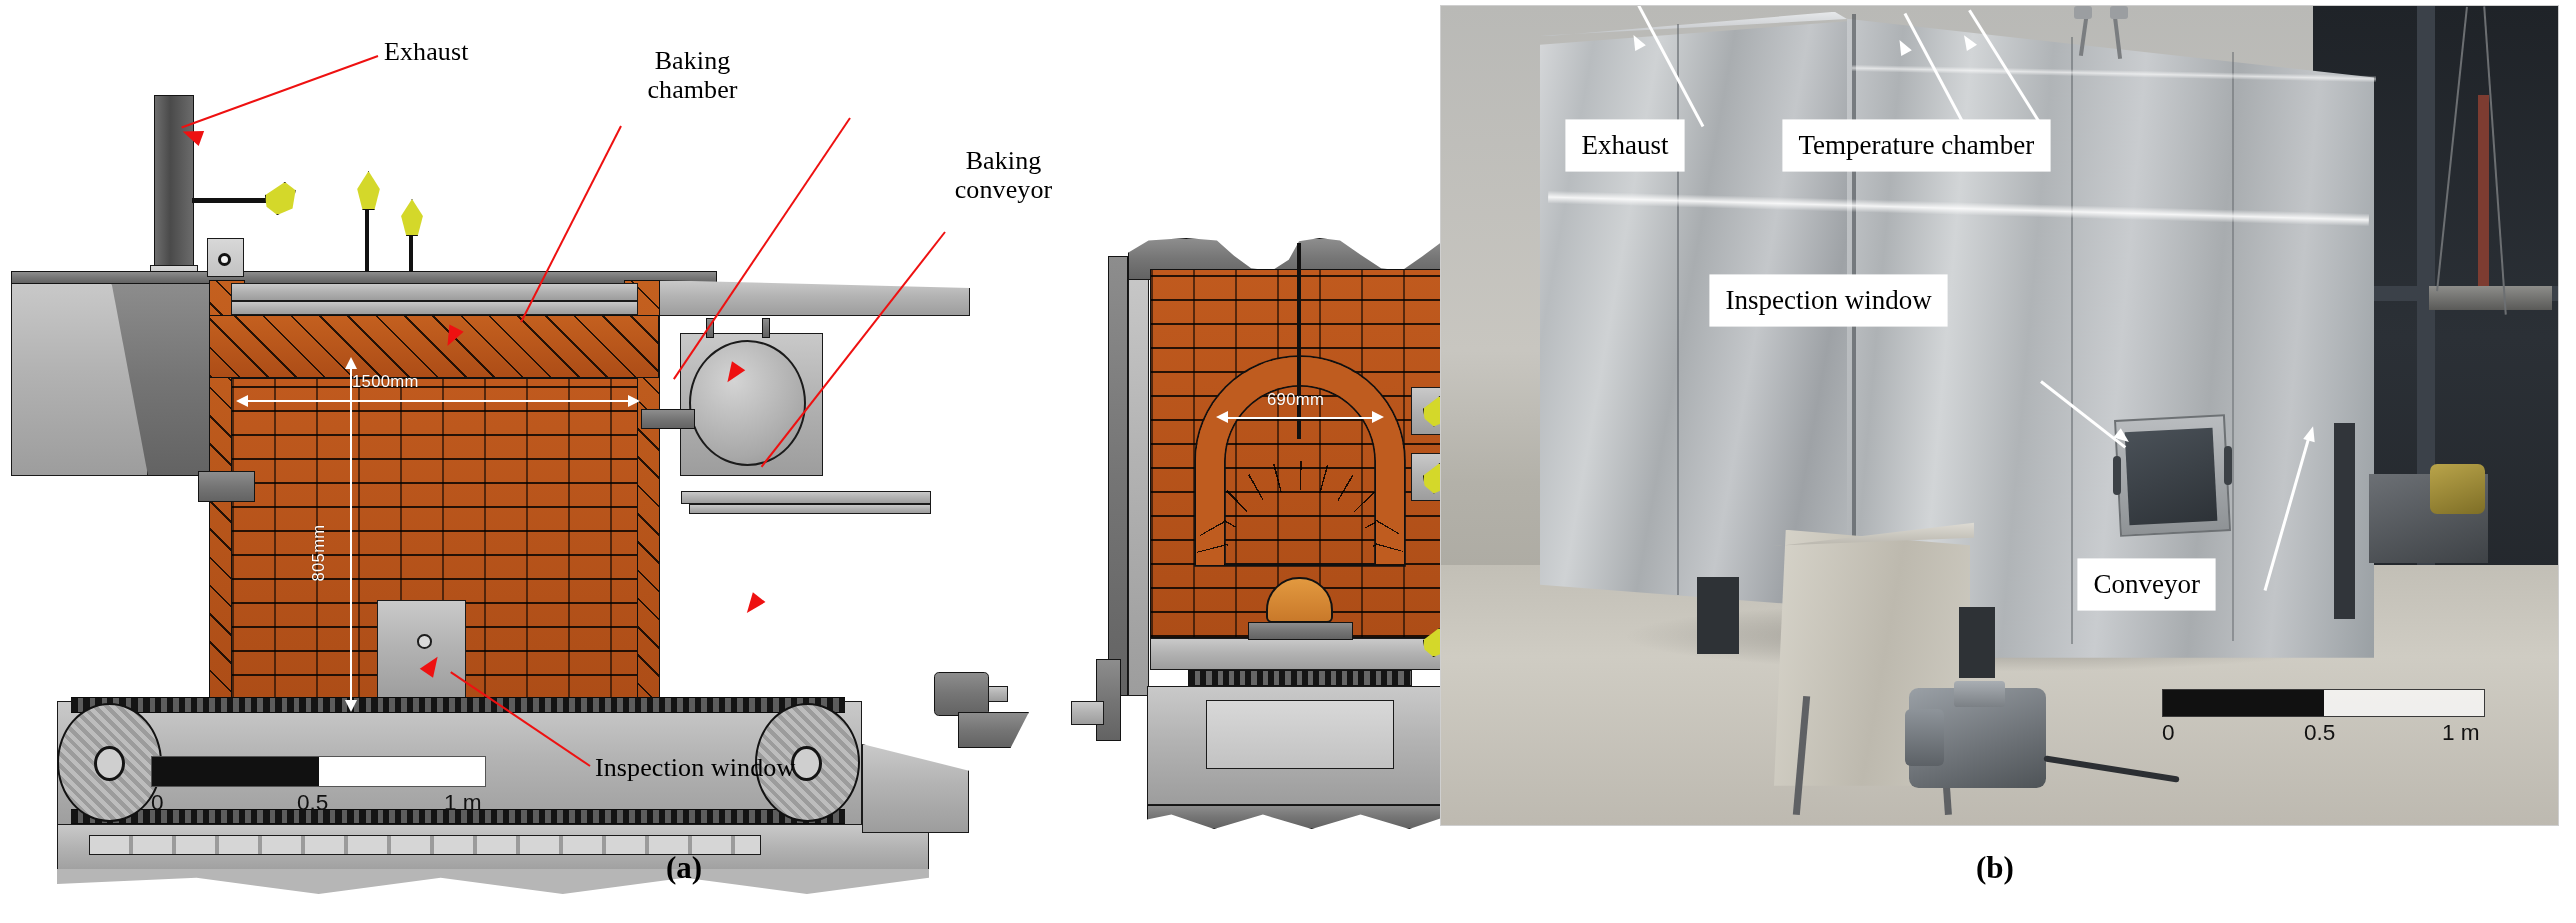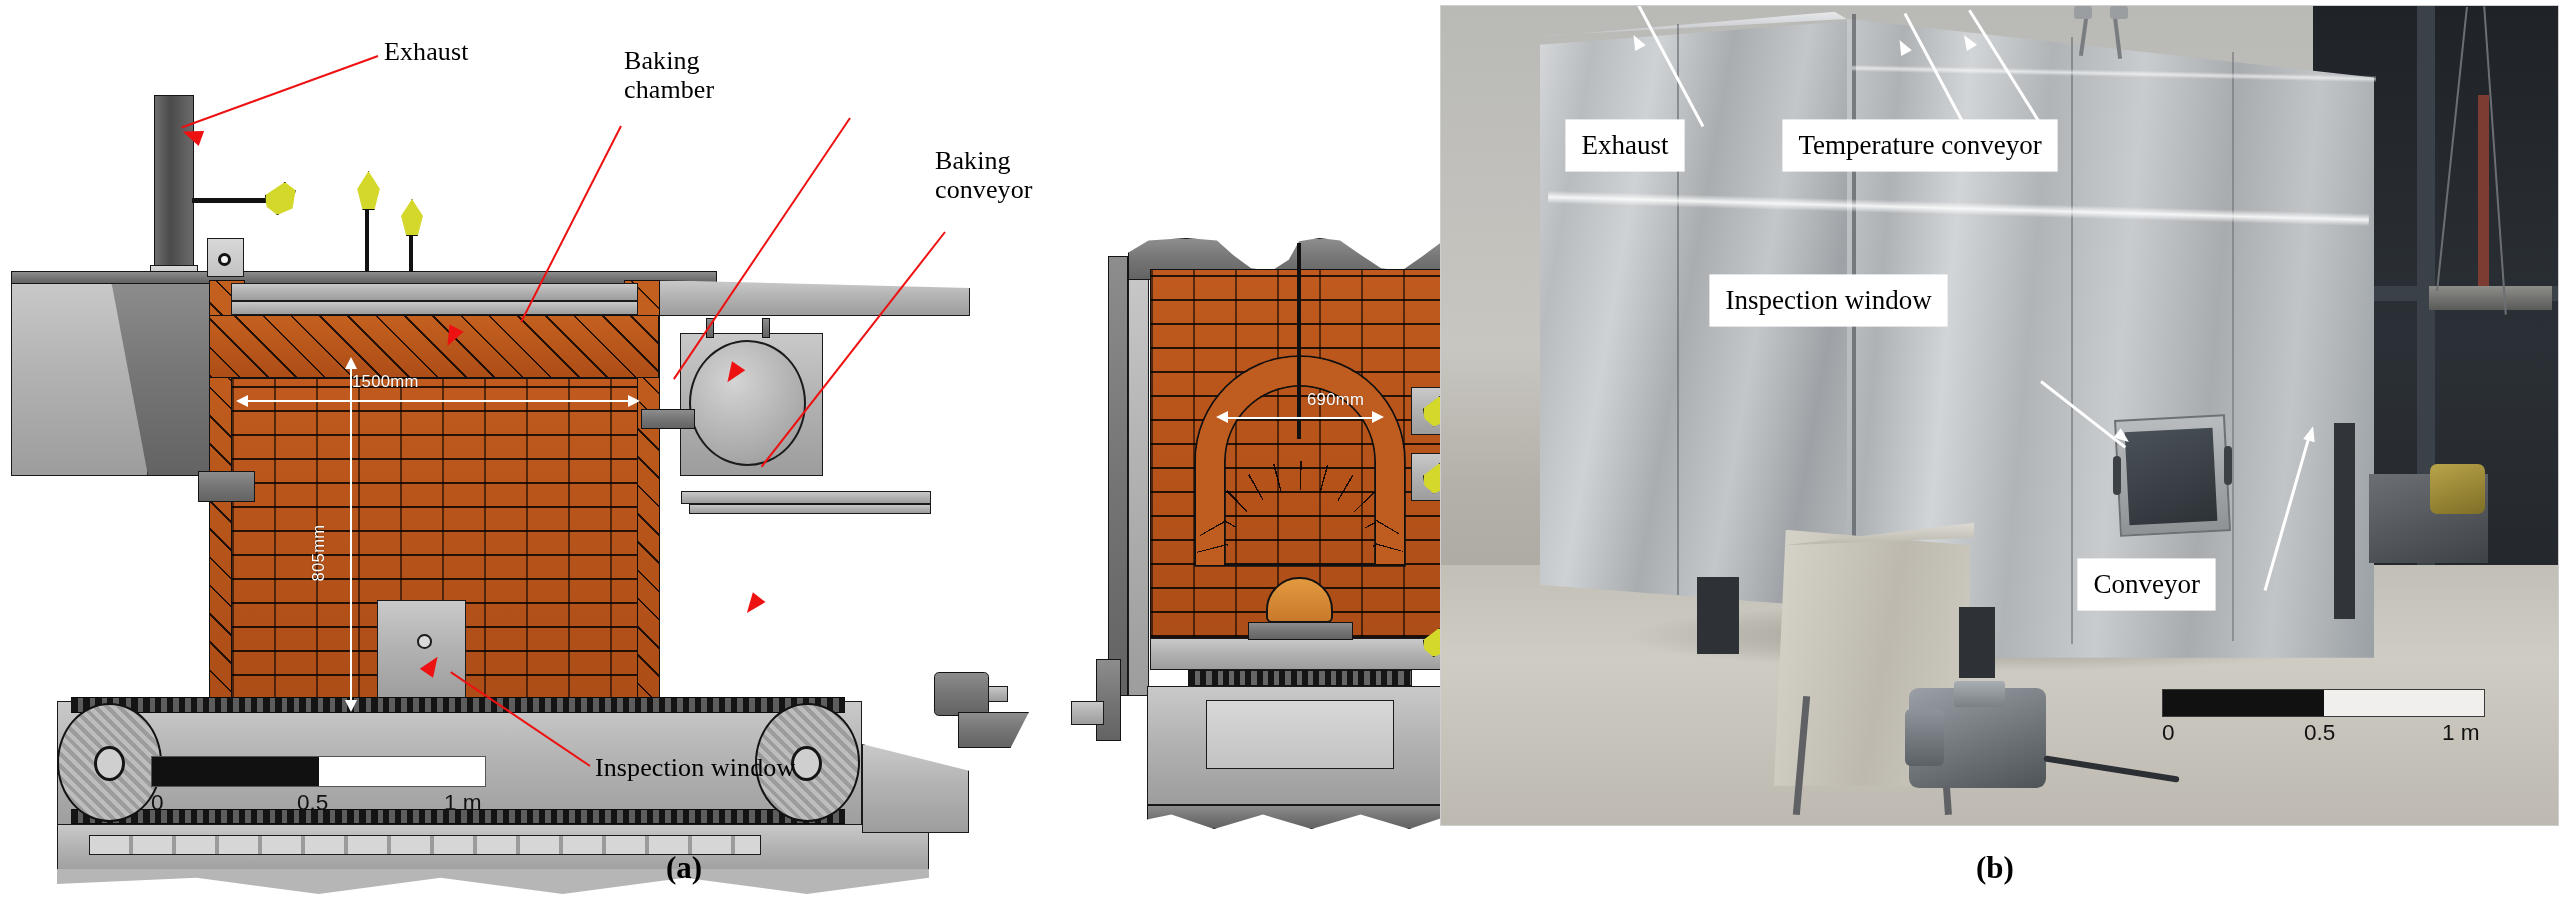--- a/index.html
+++ b/index.html
@@ -4,21 +4,21 @@
 <style>
   html,body{margin:0;padding:0;background:#ffffff;}
   body{width:2576px;height:924px;font-family:"Liberation Serif",serif;overflow:hidden;}
 
   #figure{position:relative;width:2576px;height:924px;background:#fff;}
 
   
   .abs{position:absolute;}
   .lbl{position:absolute;color:#000;font-family:"Liberation Serif",serif;
        font-size:26px;line-height:1.12;white-space:pre;letter-spacing:0.1px;}
-  .lbl.c{text-align:left;}
+  .lbl.c{text-align:center;}
   .dimtext{position:absolute;color:#ffffff;font-family:"Liberation Sans",sans-serif;
            font-size:16.7px;font-weight:400;letter-spacing:0.3px;white-space:nowrap;
            text-shadow:0 0 1.2px rgba(0,0,0,.45);}
 
   
   #panel-a{position:absolute;left:0;top:0;width:1357px;height:924px;}
 
   
   .metal{background:linear-gradient(180deg,#c9c9c9 0%,#b3b3b3 45%,#9d9d9d 100%);
          border:1.8px solid #1a1a1a;box-sizing:border-box;}
@@ -246,21 +246,21 @@
     <div class="flame" style="left:1423px;top:628px;width:24px;height:27px;
                 clip-path:polygon(0% 42%,62% 0%,100% 26%,92% 80%,40% 100%,6% 74%);"></div>
 
     <div class="abs" style="left:1222px;top:417px;width:156px;height:1.8px;background:#ffffff;"></div>
     <div class="abs" style="left:1216px;top:411px;width:0;height:0;
                 border-top:6.5px solid transparent;border-bottom:6.5px solid transparent;
                 border-right:12px solid #ffffff;"></div>
     <div class="abs" style="left:1372px;top:411px;width:0;height:0;
                 border-top:6.5px solid transparent;border-bottom:6.5px solid transparent;
                 border-left:12px solid #ffffff;"></div>
-    <div class="dimtext" style="left:1307px;top:390px;">690mm</div>
+    <div class="dimtext" style="left:1267px;top:390px;">690mm</div>
 
     <div class="lbl" style="left:384px;top:37px;">Exhaust</div>
     <div class="leader" style="left:378px;top:55px;width:209px;transform:rotate(160deg);"></div>
     <div class="arrowhead" style="left:182px;top:127px;
                 border-top:8.3px solid transparent;border-bottom:8.3px solid transparent;
                 border-right:20px solid #ee1111;transform:rotate(20deg);"></div>
 
     <div class="lbl c" style="left:624px;top:46px;width:137px;">Baking
 chamber</div>
     <div class="leader" style="left:621px;top:125px;width:220px;transform:rotate(117deg);"></div>
@@ -404,21 +404,21 @@
     <div class="wtip" style="left:676px;top:424px;
                 border-left:6.5px solid transparent;border-right:6.5px solid transparent;
                 border-top:15.5px solid #ffffff;transform:rotate(-52deg);"></div>
 
     <div class="wleader" style="left:824px;top:583px;width:159px;transform:rotate(-74deg);"></div>
     <div class="wtip" style="left:864px;top:420px;
                 border-left:6.5px solid transparent;border-right:6.5px solid transparent;
                 border-bottom:15.5px solid #ffffff;transform:rotate(16deg);"></div>
 
     <div class="callout" style="left:125px;top:114px;">Exhaust</div>
-    <div class="callout" style="left:342px;top:114px;">Temperature conveyor</div>
+    <div class="callout" style="left:342px;top:114px;">Temperature chamber</div>
     <div class="callout" style="left:269px;top:269px;">Inspection window</div>
     <div class="callout" style="left:637px;top:553px;">Conveyor</div>
 
     <div class="scalebar" style="left:721px;top:683px;width:321px;height:26px;border-color:#3a3a3a;">
       <div class="half sb-dark" style="width:50%;"></div>
       <div class="half sb-light" style="width:50%;background:rgba(255,255,255,.72);"></div>
     </div>
     <div class="sb-ticks" style="left:721px;top:714px;width:325px;height:27px;">
       <span style="left:0px;top:0;">0</span>
       <span style="left:142px;top:0;">0.5</span>

